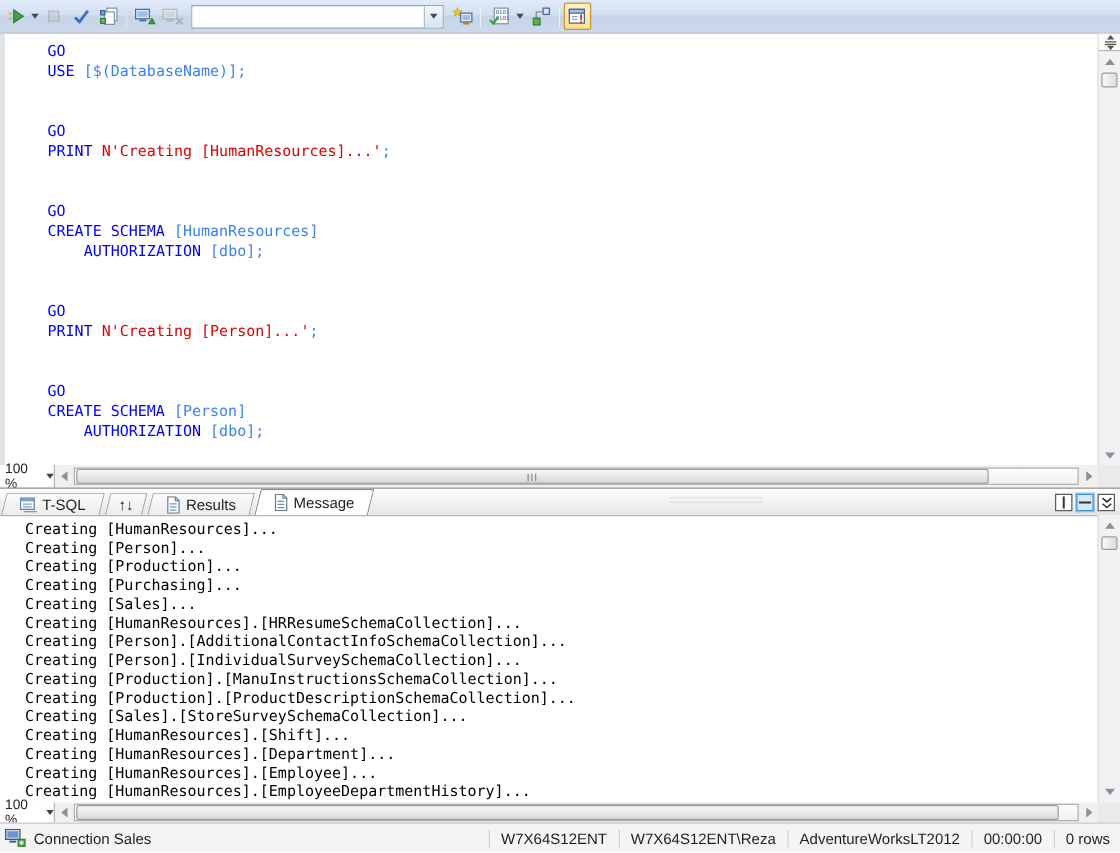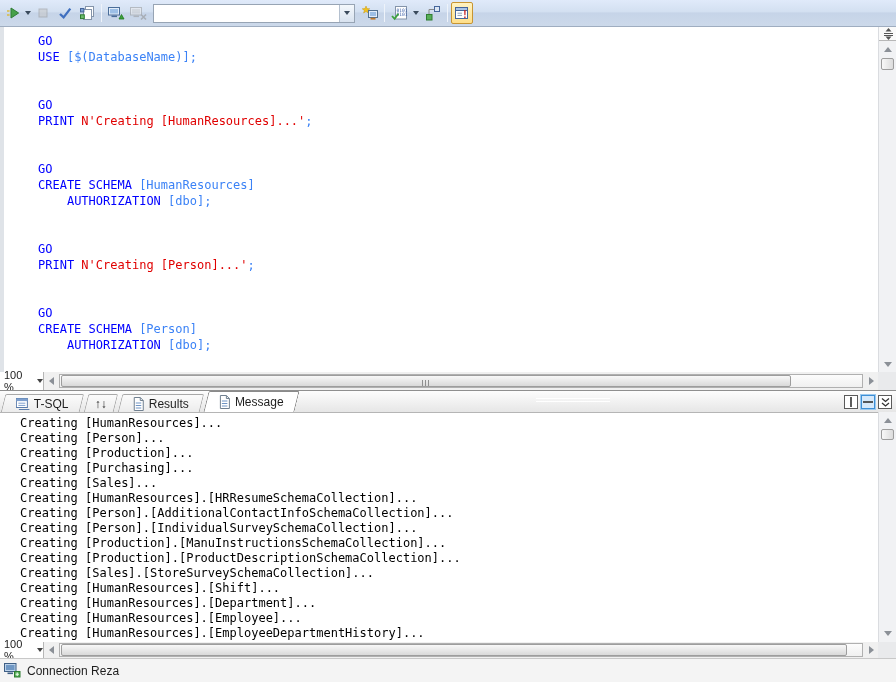--- a/index.html
+++ b/index.html
@@ -348,17 +348,29 @@
     <div class="sb-left">
       <span>
         <svg width="17" height="15">
           <rect x="0.5" y="0.5" width="11.5" height="8" fill="#bcd2ea" stroke="#3f5f85"></rect>
           <rect x="2" y="2" width="8.5" height="5" fill="#6f97c4"></rect>
           <rect x="3.5" y="9.5" width="5.5" height="1.6" fill="#3f5f85"></rect>
           <rect x="10.5" y="8.5" width="5.5" height="5.5" fill="#57ae57" stroke="#2e7d32"></rect>
           <path d="M13.2 9.6 v3.3 M11.6 11.2 h3.3" stroke="#eafbea" stroke-width="1.1"></path>
         </svg>
       </span>
-      <span>Connection Reza</span>
-    </div>
+      <span>Connection Sales</span>
+    </div>
+    <div class="sb-right" id="status-right">
+        <span class="sb-sep"></span>
+        <span>W7X64S12ENT</span>
+        <span class="sb-sep"></span>
+        <span>W7X64S12ENT\Reza</span>
+        <span class="sb-sep"></span>
+        <span>AdventureWorksLT2012</span>
+        <span class="sb-sep"></span>
+        <span>00:00:00</span>
+        <span class="sb-sep"></span>
+        <span>0 rows</span>
+      </div>
   </div>
 
 </div>
 
 </body></html>

